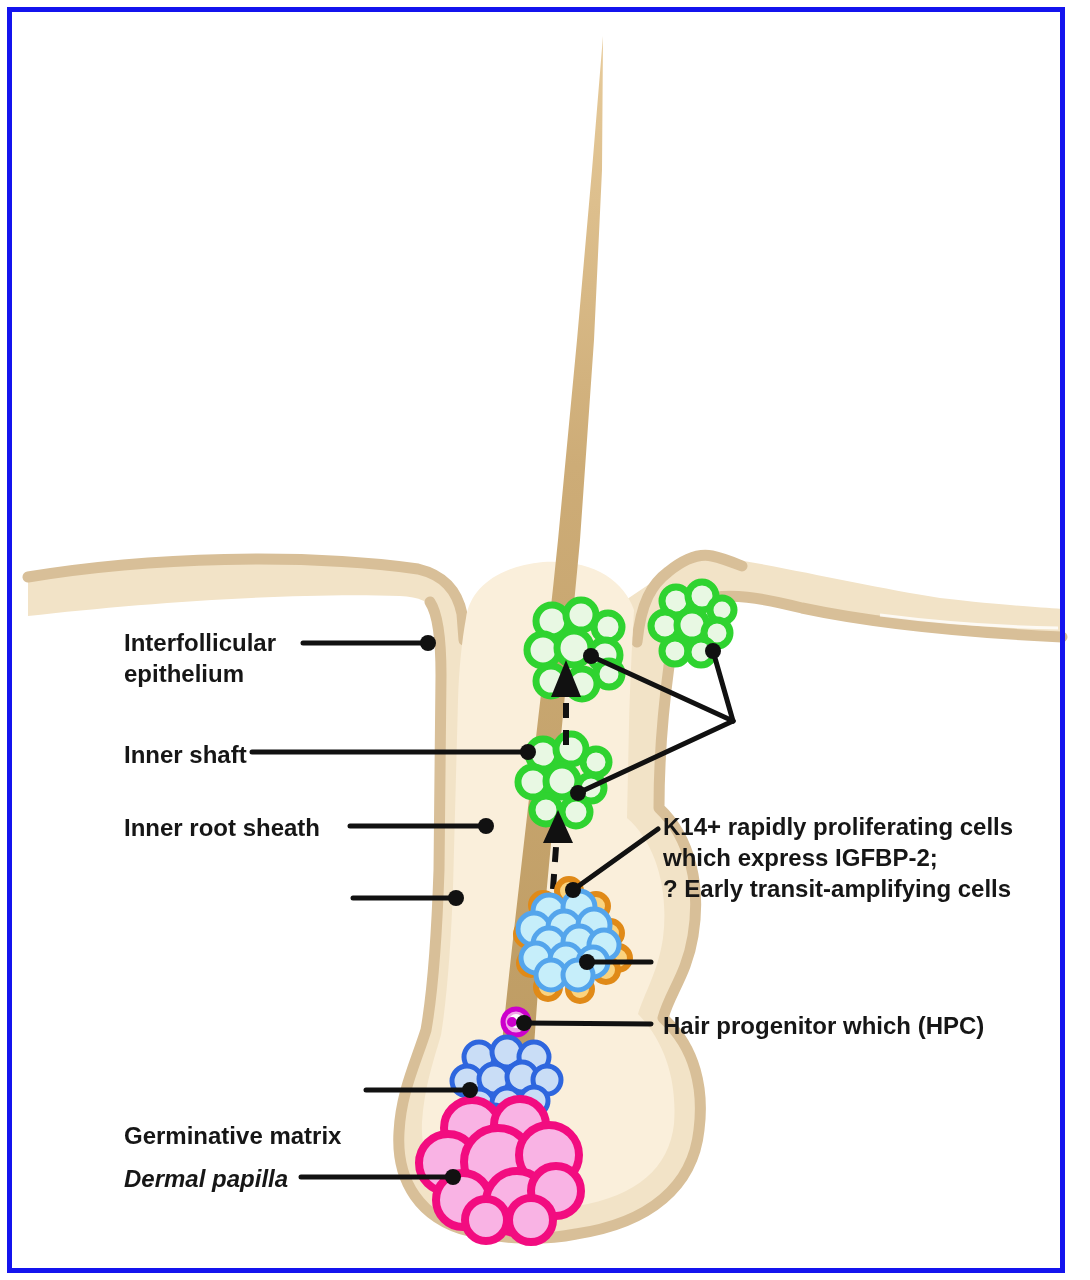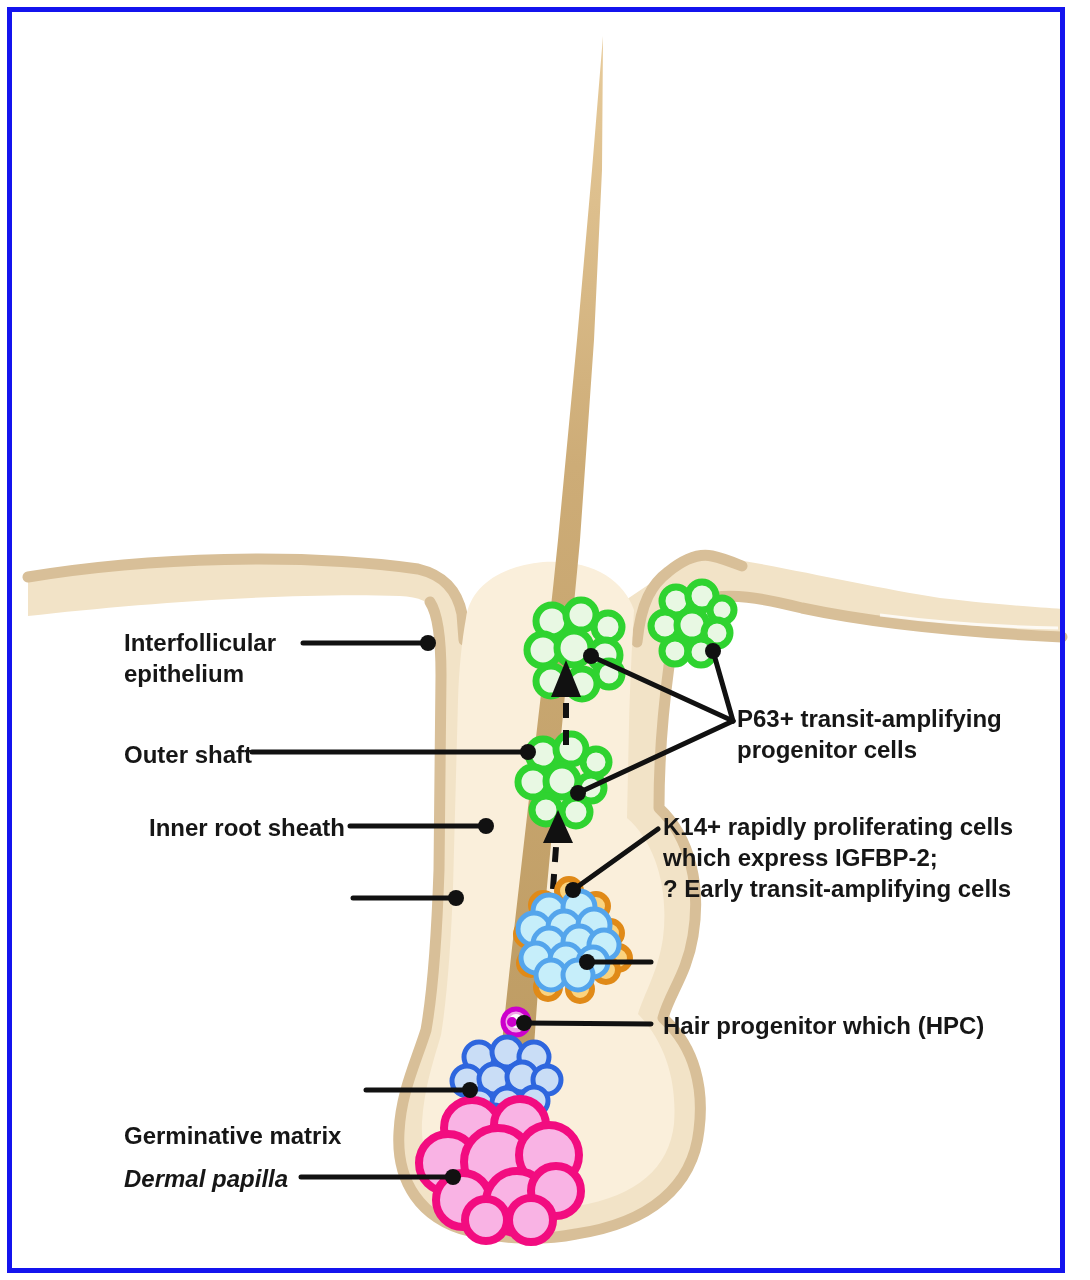--- a/index.html
+++ b/index.html
@@ -280,24 +280,22 @@
         <circle class="dot" cx="587" cy="962" r="8"></circle>
     </g>
     <g>
       <line class="leader" x1="651" y1="1024" x2="524" y2="1023"></line>
         <circle class="dot" cx="524" cy="1023" r="8"></circle>
     </g>
   </svg>
 
   <div class="lbl" style="left:124px;top:627px;">Interfollicular
 epithelium</div>
-  <div class="lbl" style="left:124px;top:739px;">Outer shaft</div>
-  <div class="lbl" style="left:124px;top:812px;margin-left:25px;">Inner root sheath</div>
+  <div class="lbl" style="left:124px;top:739px;">Inner shaft</div>
+  <div class="lbl" style="left:124px;top:812px;">Inner root sheath</div>
   <div class="lbl" style="left:124px;top:1120px;">Germinative matrix</div>
   <div class="lbl" style="left:124px;top:1163px;font-style:italic;">Dermal papilla</div>
 
-  <div class="lbl" style="left:737px;top:703px;">P63+ transit-amplifying
-progenitor cells</div>
   <div class="lbl" style="left:663px;top:811px;">K14+ rapidly proliferating cells
 which express IGFBP-2;
 ? Early transit-amplifying cells</div>
   <div class="lbl" style="left:663px;top:1010px;">Hair progenitor which (HPC)</div>
 </div>
 
 </body></html>

